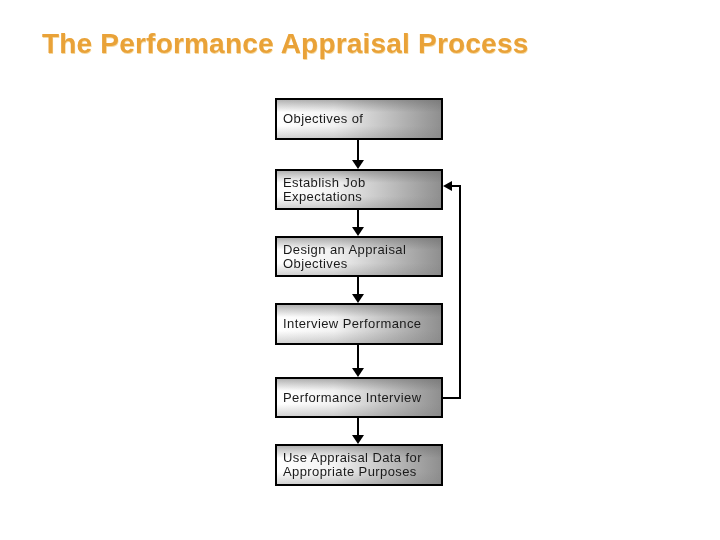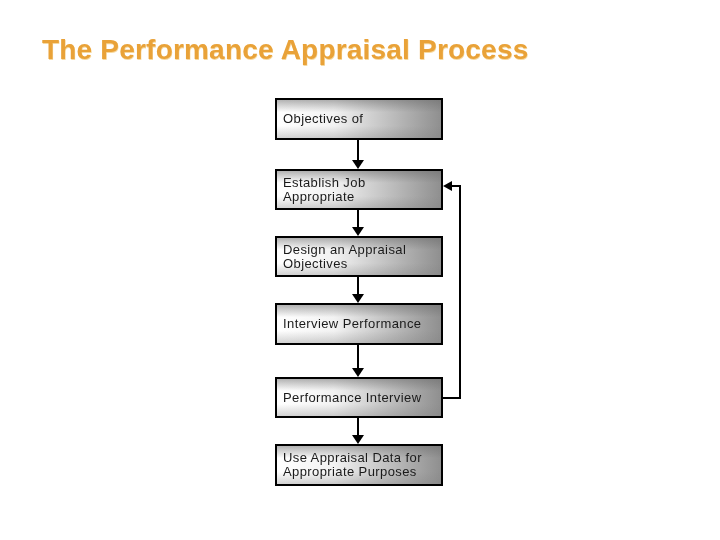--- a/index.html
+++ b/index.html
@@ -11,21 +11,21 @@
   .slide {
     position: relative;
     width: 720px;
     height: 540px;
     background: #ffffff;
     overflow: hidden;
   }
   .slide-title {
     position: absolute;
     left: 42px;
-    top: 34px;
+    top: 28px;
     font-size: 28px;
     font-weight: bold;
     letter-spacing: 0.2px;
     color: #E9A238;
     text-shadow: 0.5px 0.5px 0 #f6d9a0;
     white-space: nowrap;
   }
   .flow-box {
     position: absolute;
     left: 275px;
@@ -78,21 +78,21 @@
 <div class="slide">
 
   <div class="slide-title">The Performance Appraisal Process</div>
 
   <div class="flow-box" style="top:98px;height:42px;">
     <span>Objectives of</span>
   </div>
 
   <div class="flow-box" style="top:169px;height:41px;">
     <span>Establish Job</span>
-    <span>Appropriate</span>
+    <span>Expectations</span>
   </div>
 
   <div class="flow-box" style="top:236px;height:41px;">
     <span>Design an Appraisal</span>
     <span>Objectives</span>
   </div>
 
   <div class="flow-box" style="top:303px;height:42px;">
     <span>Interview Performance</span>
   </div>

